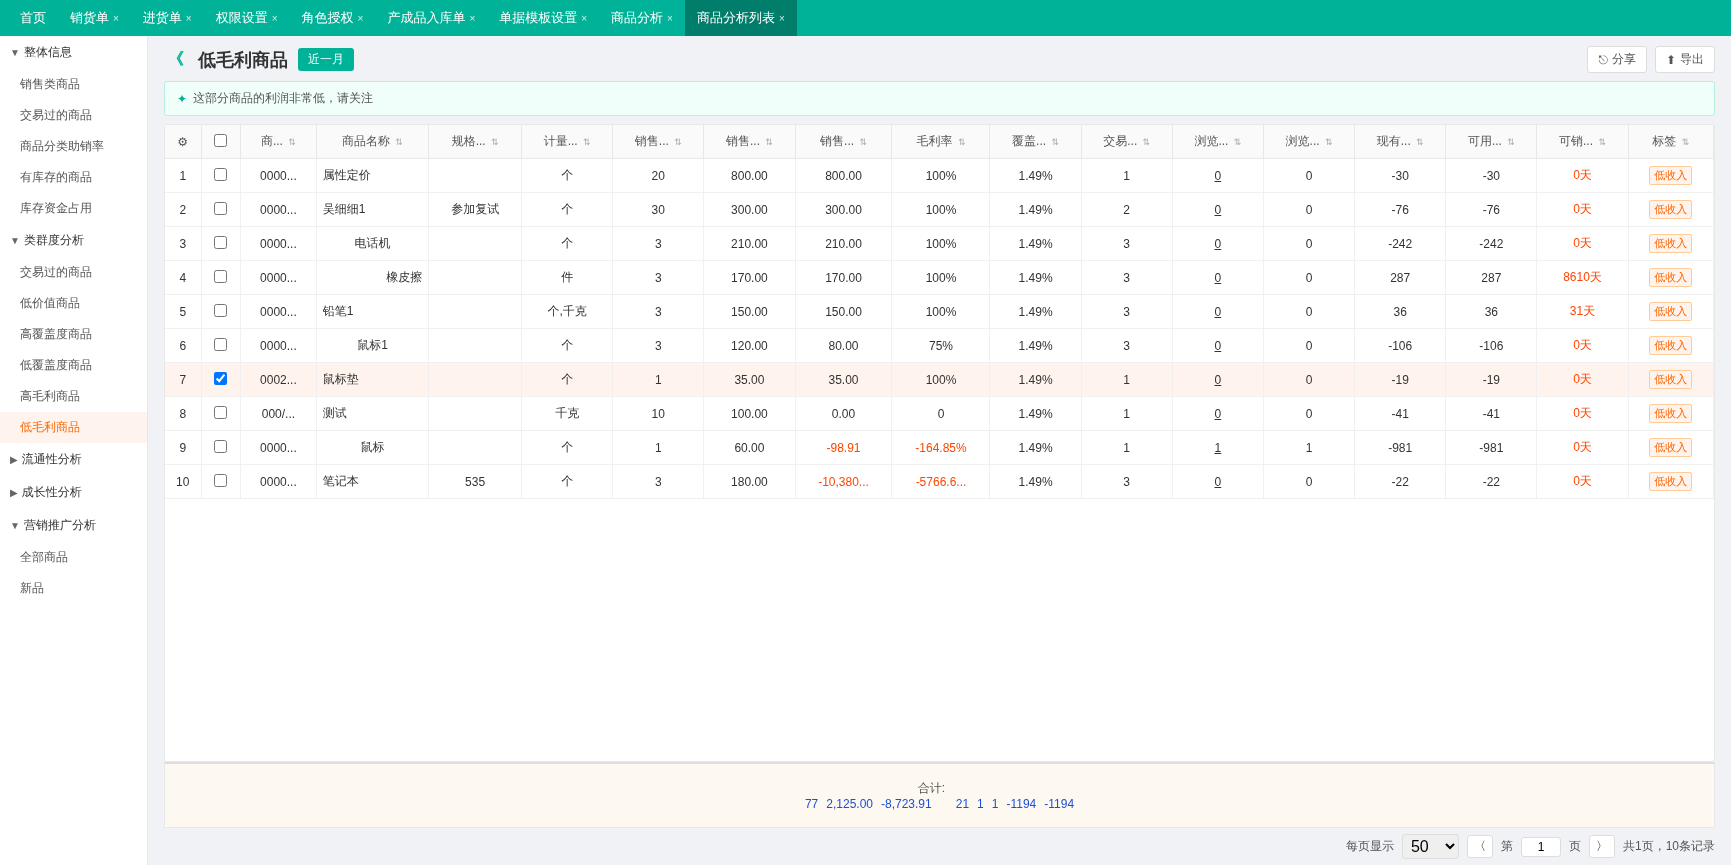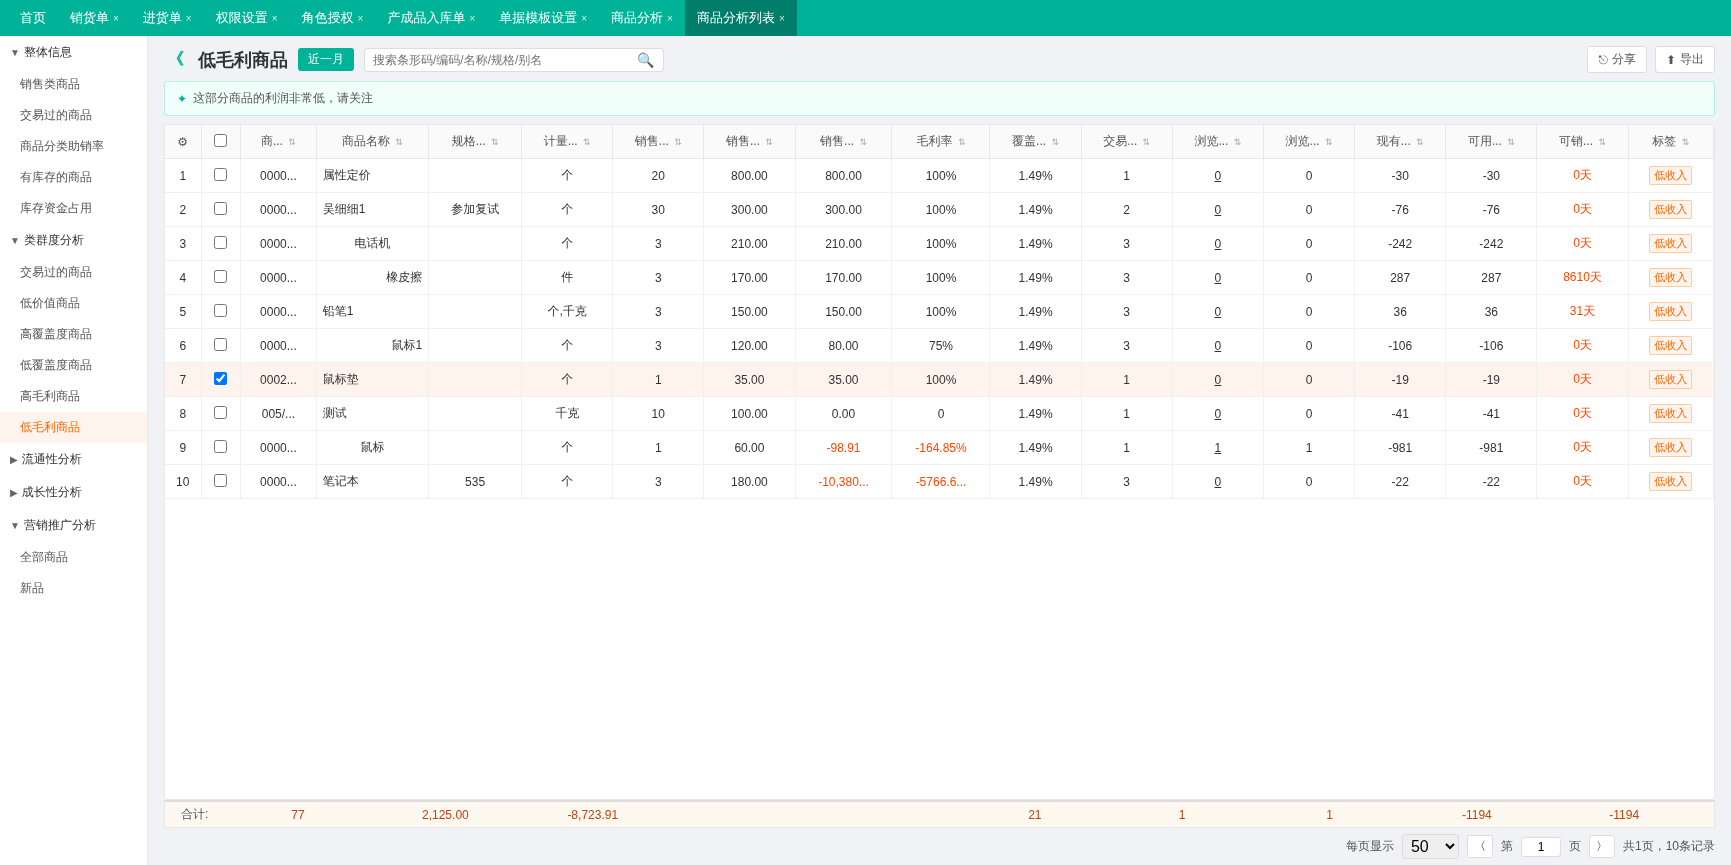--- a/index.html
+++ b/index.html
@@ -190,43 +190,44 @@
       padding: 1px 4px;
       font-size: 11px;
     }
 
     
     .table-footer {
       background: #fdf8f0;
       border-top: 2px solid #e8e8e8;
       display: flex;
       align-items: center;
-      padding: 4px 16px;
+      padding: 16px 16px;
       font-size: 12px;
       color: #555;
       gap: 0;
       position: sticky;
       bottom: 0;
       flex-shrink: 0;
       margin: 0 16px;
       border: 1px solid #e8e8e8;
       border-top: 2px solid #ddd;
       background: #fdf9f0;
+      flex-direction: column;
     }
 
     .footer-label { font-weight: 500; color: #555; margin-right: 16px; }
     .footer-cells {
       display: flex;
       flex: 1;
       gap: 0;
     }
     .footer-cell {
       flex: 1;
       text-align: center;
-      color: #c2410c;
+      color: #1d4ed8;
       padding: 0 4px;
       font-weight: 500;
     }
 
     
     .pagination-bar {
       display: flex;
       align-items: center;
       justify-content: flex-end;
       padding: 6px 16px;
@@ -357,24 +358,20 @@
     <div class="sidebar-item">全部商品</div>
     <div class="sidebar-item">新品</div>
   </aside>
 
   <div class="content">
 
     <div class="page-header">
       <button class="collapse-btn">《</button>
       <span class="page-title">低毛利商品</span>
       <button class="time-filter-btn">近一月</button>
-      <div class="search-box">
-        <input type="text" placeholder="搜索条形码/编码/名称/规格/别名" style="">
-        <span class="search-icon">🔍</span>
-      </div>
       <div class="header-actions">
         <button class="action-btn">
           <span>⎋</span>
           <span>分享</span>
         </button>
         <button class="action-btn">
           <span>⬆</span>
           <span>导出</span>
         </button>
       </div>
@@ -507,21 +504,21 @@
       <td>0</td>
       <td>36</td>
       <td>36</td>
       <td style="color:#ff4500">31天</td>
       <td><span class="tag-badge">低收入</span></td>
     </tr>
             <tr>
       <td>6</td>
       <td><input type="checkbox" style=""></td>
       <td>0000...</td>
-      <td style="text-align:right">鼠标1</td>
+      <td style="text-align:center">鼠标1</td>
       <td></td>
       <td>个</td>
       <td>3</td>
       <td>120.00</td>
       <td style="">80.00</td>
       <td style="">75%</td>
       <td>1.49%</td>
       <td>3</td>
       <td><span class="underline-link">0</span></td>
       <td>0</td>
@@ -546,21 +543,21 @@
       <td><span class="underline-link">0</span></td>
       <td>0</td>
       <td>-19</td>
       <td>-19</td>
       <td style="color:#ff4500">0天</td>
       <td><span class="tag-badge">低收入</span></td>
     </tr>
             <tr>
       <td>8</td>
       <td><input type="checkbox" style=""></td>
-      <td>005/...</td>
+      <td>000/...</td>
       <td style="text-align:left">测试</td>
       <td></td>
       <td>千克</td>
       <td>10</td>
       <td>100.00</td>
       <td style="">0.00</td>
       <td style="">0</td>
       <td>1.49%</td>
       <td>1</td>
       <td><span class="underline-link">0</span></td>

